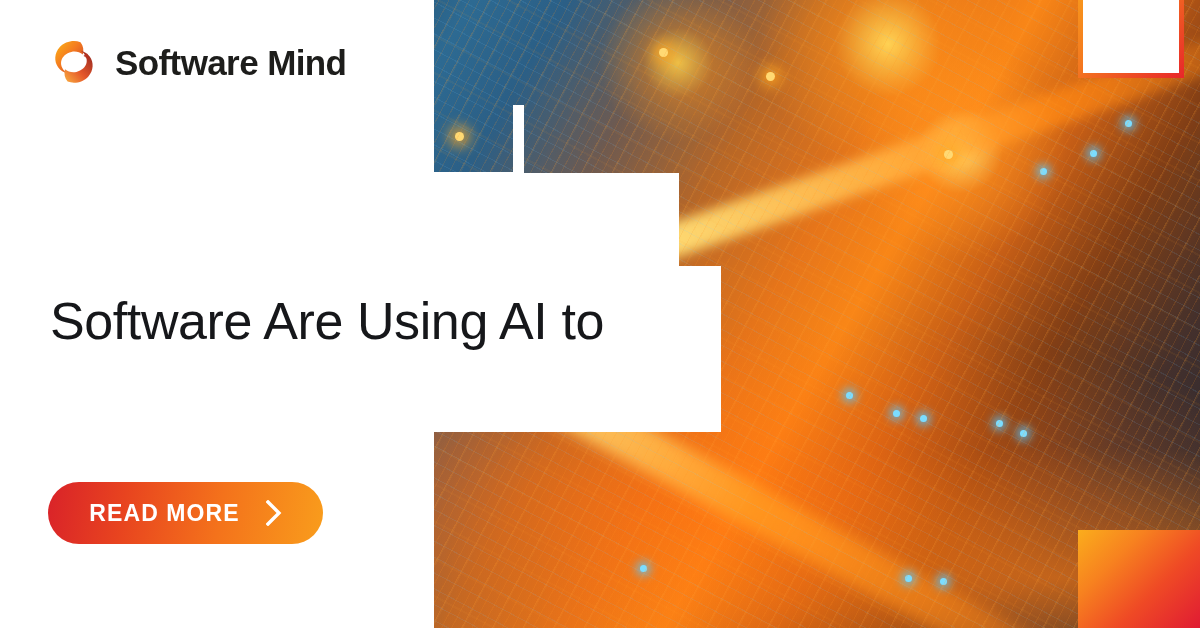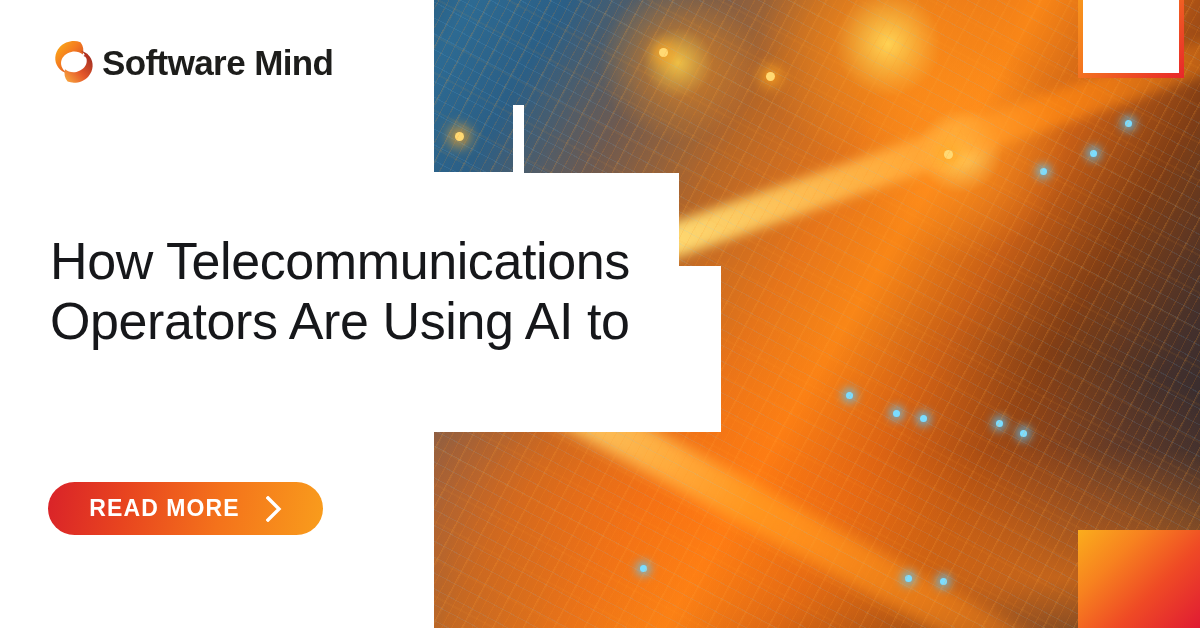--- a/index.html
+++ b/index.html
@@ -116,42 +116,42 @@
   .sq-filled{
     position:absolute;
     left:1078px;top:530px;
     width:122px;height:98px;
     background:linear-gradient(135deg,#fbad1c 0%,#f7821f 30%,#ef4a25 62%,#e01b33 100%);
   }
 
   
   .logo{
     position:absolute;left:50px;top:38px;
-    display:flex;align-items:center;gap:4px;
+    display:flex;align-items:center;gap:17px;
   }
   .logo-mark{width:48px;height:48px;position:relative;flex:0 0 auto;}
   .logo-text{
     font-size:35px;font-weight:bold;color:#1d1d1b;
     letter-spacing:-0.6px;line-height:1;white-space:nowrap;
   }
 
   
   .headline{
     position:absolute;left:50px;top:196px;
     width:640px;
     font-size:52px;line-height:1.16;
     color:#16171a;font-weight:normal;
     letter-spacing:-0.4px;
   }
   .headline .bold{font-weight:normal;}
 
   
   .cta{
     position:absolute;left:48px;top:482px;
-    width:275px;height:53px;
+    width:275px;height:62px;
     border-radius:35px;border:0;
     background:linear-gradient(100deg,#d92229 0%,#e8441f 28%,#f4721b 62%,#f99d1c 100%);
     color:#ffffff;
     display:flex;align-items:center;justify-content:center;gap:26px;
     cursor:pointer;padding:0;
   }
   .cta-label{
     font-size:23px;font-weight:600;letter-spacing:1.1px;
     font-family:"Liberation Sans", sans-serif;
   }
@@ -214,22 +214,22 @@
         </defs>
         <path d="M30.5 4.3C23.6 1.6 14.8 3.6 9.6 9.3 4.4 15 3.9 23.4 8.1 29.2c2.3 3.2 5.7 5.2 9.4 6.1-4.7-3-7.2-7.6-6.3-12.1.9-4.6 5-8.2 10.2-9.3 4.1-.9 8.4.1 11.4 2.6 1.2-4.3.5-8.9-2.3-12.2z" fill="url(#gflame)"></path>
         <path d="M17.6 43.6c7 2.6 15.7.5 20.8-5.2 5.2-5.8 5.6-14.2 1.3-19.9-2.3-3.1-5.6-5.1-9.3-6 4.7 3 7.1 7.6 6.2 12.1-.9 4.6-5 8.2-10.2 9.3-4.1.9-8.4-.1-11.4-2.6-1.2 4.3-.4 9 2.6 12.3z" fill="url(#gflame2)"></path>
         <path d="M33.6 17.9c2.3 1.3 4 3.2 4.9 5.4.6-2.7.1-5.5-1.4-7.7-1-.1-2.3.8-3.5 2.3z" fill="#b5301f" opacity=".85"></path>
       </svg>
     </span>
     <span class="logo-text">Software Mind</span>
   </div>
 
   <h1 class="headline">
-    <span>How Telecommunications</span><br>
-    <span>Operators Are </span><span class="bold">Using AI to</span><br>
+    <br>
+    <span>Software Are </span><span class="bold">Using AI to</span><br>
   </h1>
 
   <button class="cta">
     <span class="cta-label">READ MORE</span>
     <span class="cta-chevron">
       <svg width="16" height="26" viewBox="0 0 16 26" xmlns="http://www.w3.org/2000/svg">
         <path d="M2 2 L13 13 L2 24" fill="none" stroke="#ffffff" stroke-width="3.4" stroke-linecap="square"></path>
       </svg>
     </span>
   </button>

